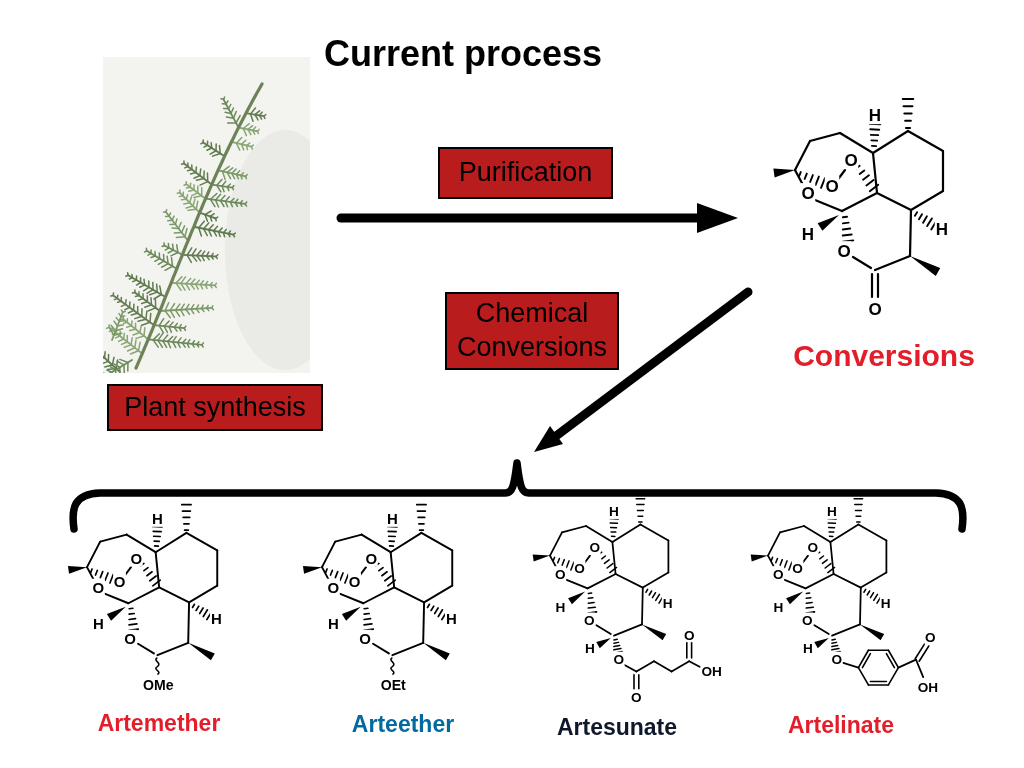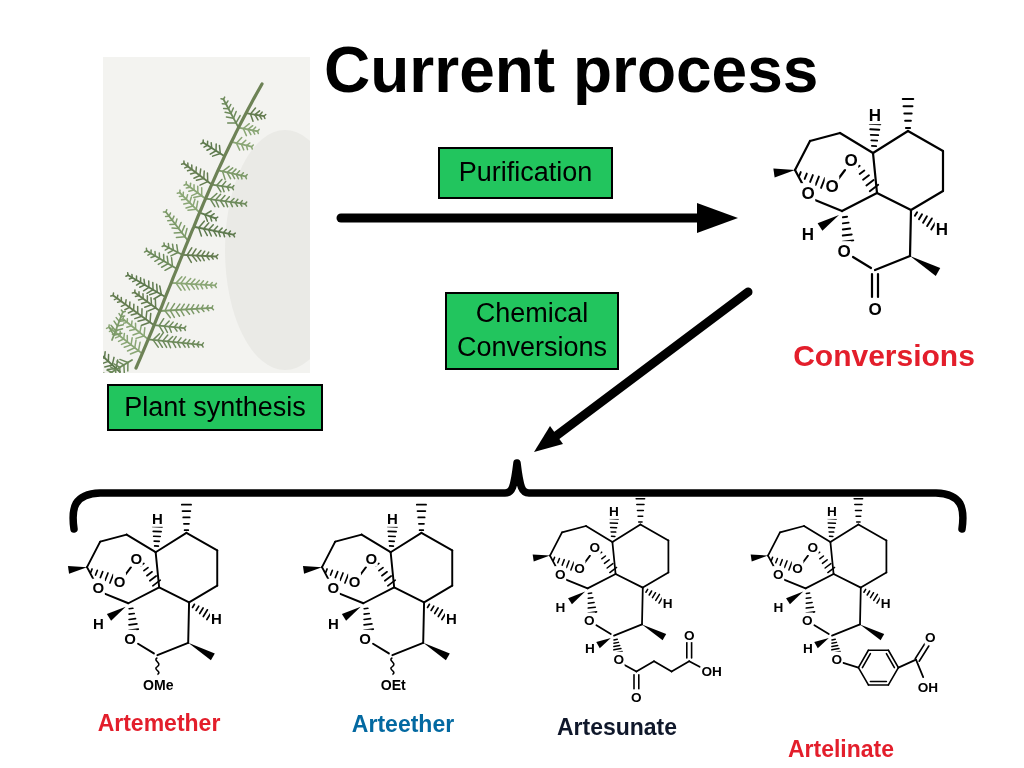--- a/index.html
+++ b/index.html
@@ -1,21 +1,21 @@
 <!DOCTYPE html>
 <html><head>
 <meta charset="utf-8">
 <style>
   html,body{margin:0;padding:0;background:#fff;}
   .slide{position:relative;width:1024px;height:768px;background:#ffffff;overflow:hidden;
          font-family:"Liberation Sans",sans-serif;color:#000;}
   .canvas{position:absolute;left:0;top:0;width:1024px;height:768px;}
-  .title{position:absolute;left:324px;top:33px;width:400px;text-align:right;
-         font-size:64px;font-weight:bold;letter-spacing:0;white-space:nowrap;}
-  .box{position:absolute;background:#22c55e;border:2px solid #000;display:flex;flex-direction:column;
+  .title{position:absolute;left:324px;top:33px;width:400px;text-align:left;
+         font-size:36px;font-weight:bold;letter-spacing:0;white-space:nowrap;}
+  .box{position:absolute;background:#b91c1c;border:2px solid #000;display:flex;flex-direction:column;
        align-items:center;justify-content:center;font-size:27px;line-height:1.25;text-align:center;}
   .box-purification{left:438px;top:147px;width:171px;height:48px;}
   .box-chemconv{left:445px;top:292px;width:170px;height:74px;}
   .box-plantsyn{left:107px;top:384px;width:212px;height:43px;}
   .red-label{position:absolute;font-weight:bold;white-space:nowrap;transform:translateX(-50%);}
   .product-label{left:884px;top:339px;font-size:30px;}
   .deriv-label{font-size:23px;}
 </style>
 </head>
 <body>
@@ -858,15 +858,15 @@
   <div class="box box-chemconv">
     <span>Chemical</span>
     <span>Conversions</span>
   </div>
 
   <div class="red-label product-label" style="color: rgb(227, 30, 43);">Conversions</div>
 
   <div class="red-label deriv-label" style="left: 159px; top: 710px; color: rgb(227, 30, 43);">Artemether</div>
   <div class="red-label deriv-label" style="left: 403px; top: 711px; color: #0369a1;">Arteether</div>
   <div class="red-label deriv-label" style="left: 617px; top: 714px; color: #0f172a;">Artesunate</div>
-  <div class="red-label deriv-label" style="left: 841px; top: 736px; color: rgb(227, 30, 43);">Artelinate</div>
+  <div class="red-label deriv-label" style="left: 841px; top: 712px; color: rgb(227, 30, 43);">Artelinate</div>
 
 </div>
 
 </body></html>

